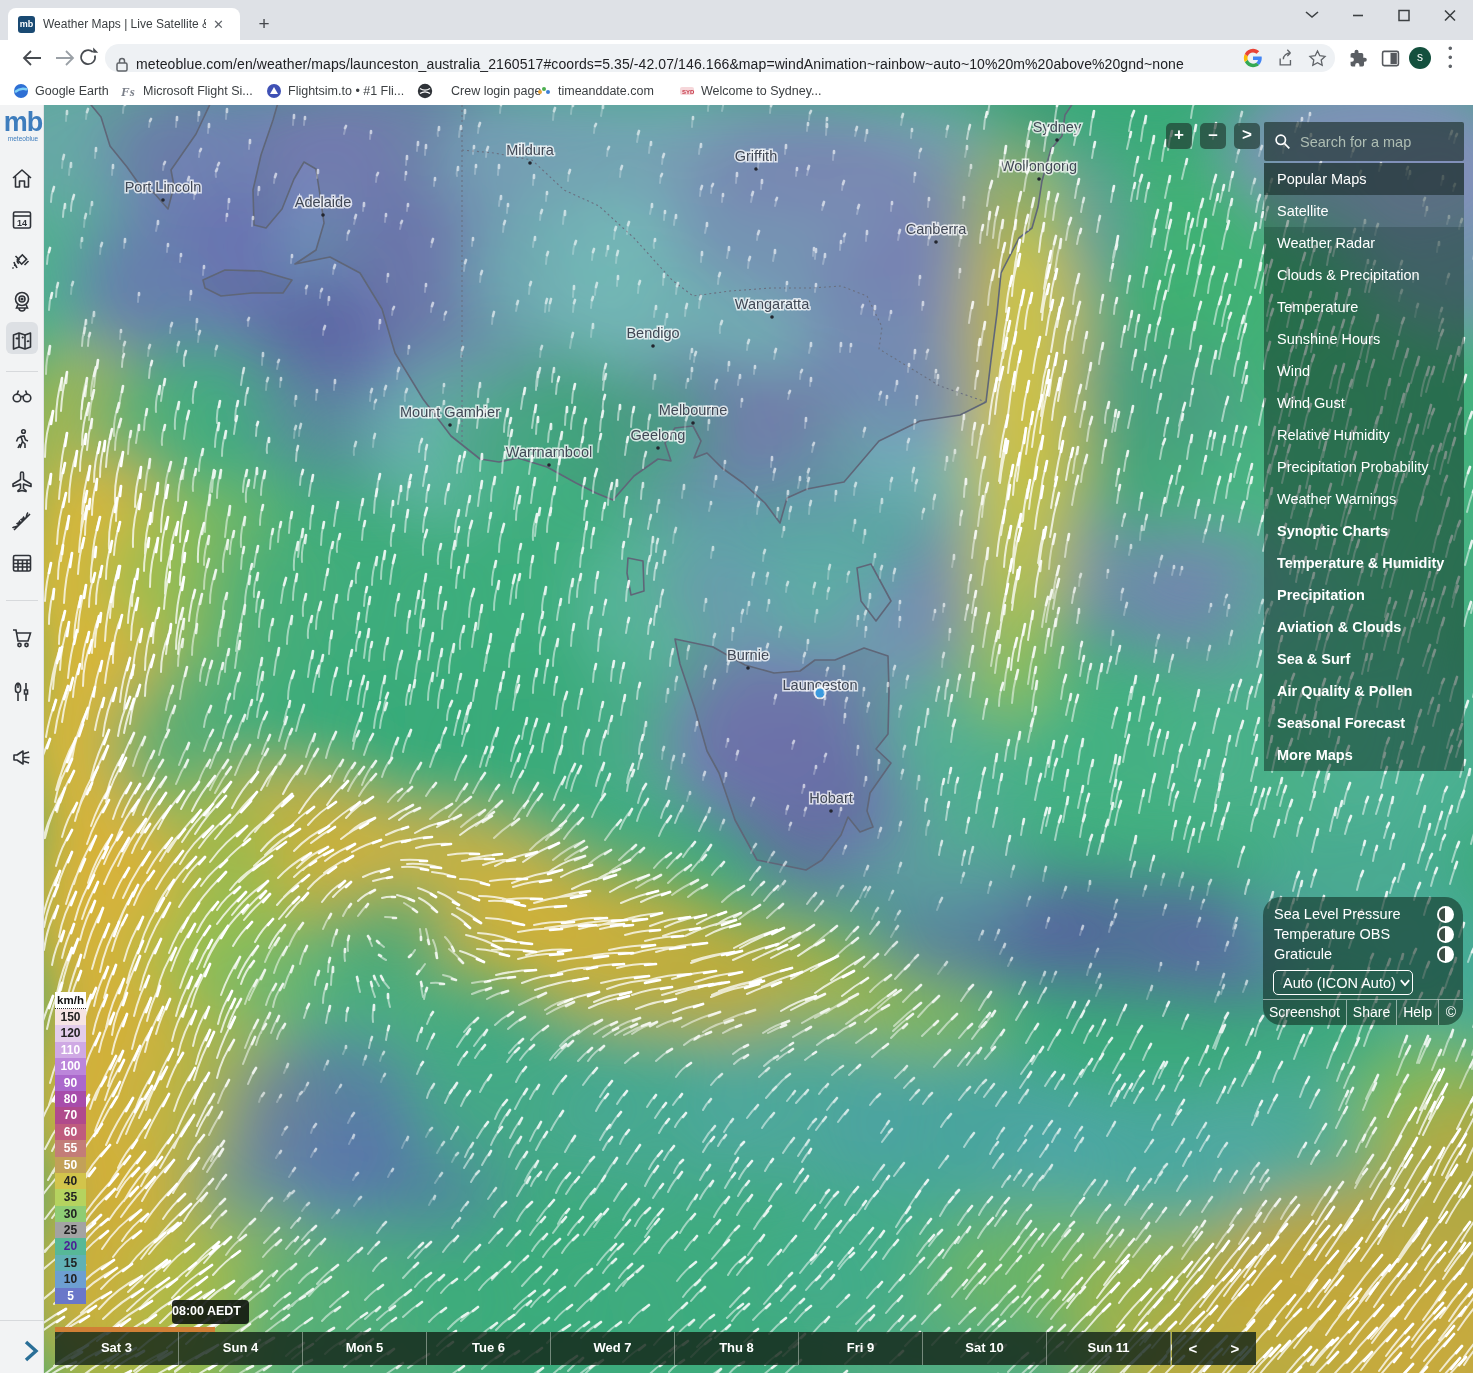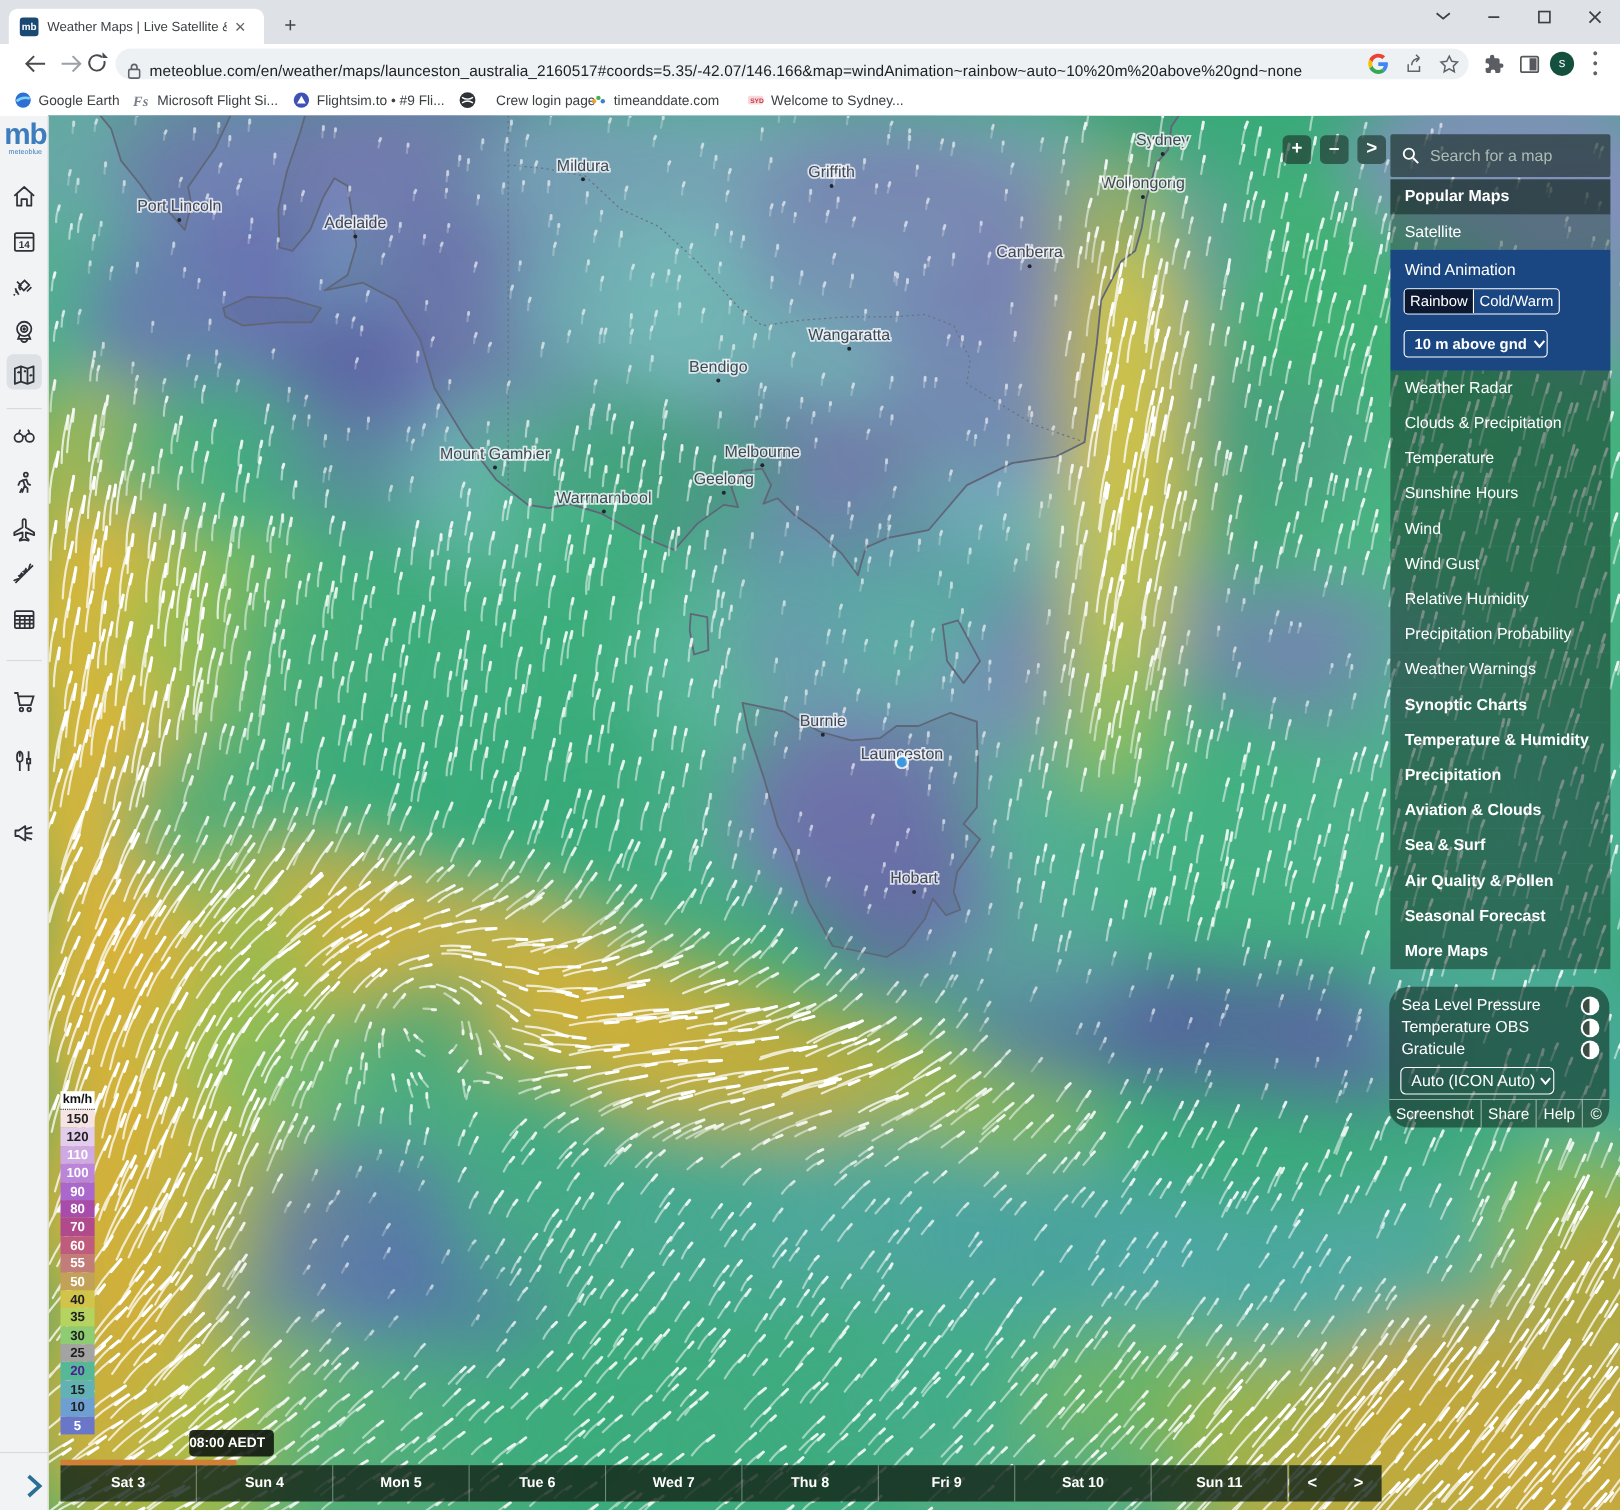--- a/index.html
+++ b/index.html
@@ -18,21 +18,21 @@
 #sidebar{position:absolute;left:0;top:105px;width:44px;height:1268px;background:#f2f3f4;border-right:1px solid #e0e2e5}
 #sidebar svg{position:absolute;left:10px}
 #mb{position:absolute;left:2px;top:4px;width:42px;text-align:center;color:#3e7dbd;font-weight:bold;font-size:27px;line-height:27px;letter-spacing:-1px}
 #mb span{display:block;font-size:6.5px;font-weight:normal;letter-spacing:0;line-height:5px}
 .sdiv{position:absolute;left:6px;width:32px;border-top:1px solid #d7d9dc}
 #map{position:absolute;left:44px;top:105px;width:1429px;height:1268px;overflow:hidden}
 #rpanel{position:absolute;left:1264px;top:122px;width:200px;color:#fff;font-size:14.5px}
 #search{height:39px;background:rgba(18,36,28,.60);display:flex;align-items:center;border-radius:2px}
 #search .ph{color:#aebdb3;margin-left:9px;font-size:14.5px}
 .mrow{height:32px;line-height:32px;padding-left:13px;background:rgba(18,48,36,.52);white-space:nowrap}
-.mrow.hd{font-weight:bold;background:rgba(10,30,22,.66)}
+.mrow.hd{font-weight:normal;background:rgba(10,30,22,.66)}
 .mrow.lt{background:rgba(30,62,48,.40)}
 .mrow.hd2{font-weight:bold}
 #windblk{background:#1a4781;padding:1px 0 12px 0}
 #windblk .ttl{padding:10px 0 8px 13px;font-weight:normal}
 #wtoggle{display:flex;margin:0 0 0 12px;width:142px;height:24px;border:1.5px solid #fff;border-radius:4px;overflow:hidden;font-size:13.5px}
 #wtoggle .a{background:#0c1830;width:64px;text-align:center;line-height:22px;border-right:1.5px solid #fff}
 #wtoggle .b{width:78px;text-align:center;line-height:22px}
 #hgt{margin:14px 0 0 12px;white-space:nowrap;width:131px;height:25px;border:1.5px solid #fff;border-radius:4px;font-weight:bold;font-size:13.5px;padding-left:9px;display:flex;align-items:center}
 #optbox{position:absolute;left:1263px;top:897px;width:200px;height:128px;background:rgba(16,44,32,.58);border-radius:18px;color:#fff;font-size:14.5px}
 #optbox .orow{height:20px;line-height:20px;padding-left:11px;position:relative}
@@ -331,21 +331,21 @@
       <svg width="16" height="16" viewBox="0 0 16 16">
         <text x="0" y="13" font-size="13" font-style="italic" font-weight="bold" fill="#7a7f89" font-family="Liberation Serif">Fs</text>
       </svg>
       <span style="margin-left:6px">Microsoft Flight Si...</span>
     </div>
     <div class="bk" style="left:266px">
       <svg width="16" height="16" viewBox="0 0 16 16">
         <circle cx="8" cy="8" r="7" fill="#3f51b5"></circle>
         <path d="M4 11 L8 4 L12 11 Z" fill="#fff"></path>
       </svg>
-      <span style="margin-left:6px">Flightsim.to • #9 Fli...</span>
+      <span style="margin-left:6px">Flightsim.to • #1 Fli...</span>
     </div>
     <div class="bk" style="left:417px">
       <svg width="16" height="16" viewBox="0 0 16 16">
         <circle cx="8" cy="8" r="7.2" fill="#2f3338"></circle>
         <path d="M3 5.5 C6 7.5 10 7.5 13 5.5 M3 10.5 C6 8.5 10 8.5 13 10.5" stroke="#fff" stroke-width="1.2" fill="none"></path>
       </svg>
       <span style="margin-left:18px">Crew login page</span>
     </div>
     <div class="bk" style="left:536px">
       <svg width="16" height="16" viewBox="0 0 16 16">
@@ -433,30 +433,20 @@
 <div id="rpanel">
 <div id="search">
       <svg width="17" height="17" viewBox="0 0 20 20" style="margin-left:10px">
         <circle cx="8" cy="8" r="5.5" fill="none" stroke="#fff" stroke-width="2"></circle>
         <line x1="12.5" y1="12.5" x2="18" y2="18" stroke="#fff" stroke-width="2"></line>
       </svg>
       <span class="ph">Search for a map</span>
     </div>
 <div class="mrow hd" style="margin-top:2px">Popular Maps</div>
 <div class="mrow lt">Satellite</div>
-<div id="windblk">
-      <div class="ttl">Wind Animation</div>
-<div id="wtoggle">
-        <div class="a">Rainbow</div>
-        <div class="b">Cold/Warm</div>
-      </div>
-<div id="hgt">10 m above gnd <svg width="11" height="8" viewBox="0 0 12 9" style="margin-left:6px">
-          <path d="M1 1 L6 7 L11 1" fill="none" stroke="#fff" stroke-width="2.2"></path>
-        </svg></div>
-</div>
 <div class="mrow">Weather Radar</div>
     <div class="mrow">Clouds &amp; Precipitation</div>
     <div class="mrow">Temperature</div>
     <div class="mrow">Sunshine Hours</div>
     <div class="mrow">Wind</div>
     <div class="mrow">Wind Gust</div>
     <div class="mrow">Relative Humidity</div>
     <div class="mrow">Precipitation Probability</div>
     <div class="mrow">Weather Warnings</div>
     <div class="mrow hd2">Synoptic Charts</div>

